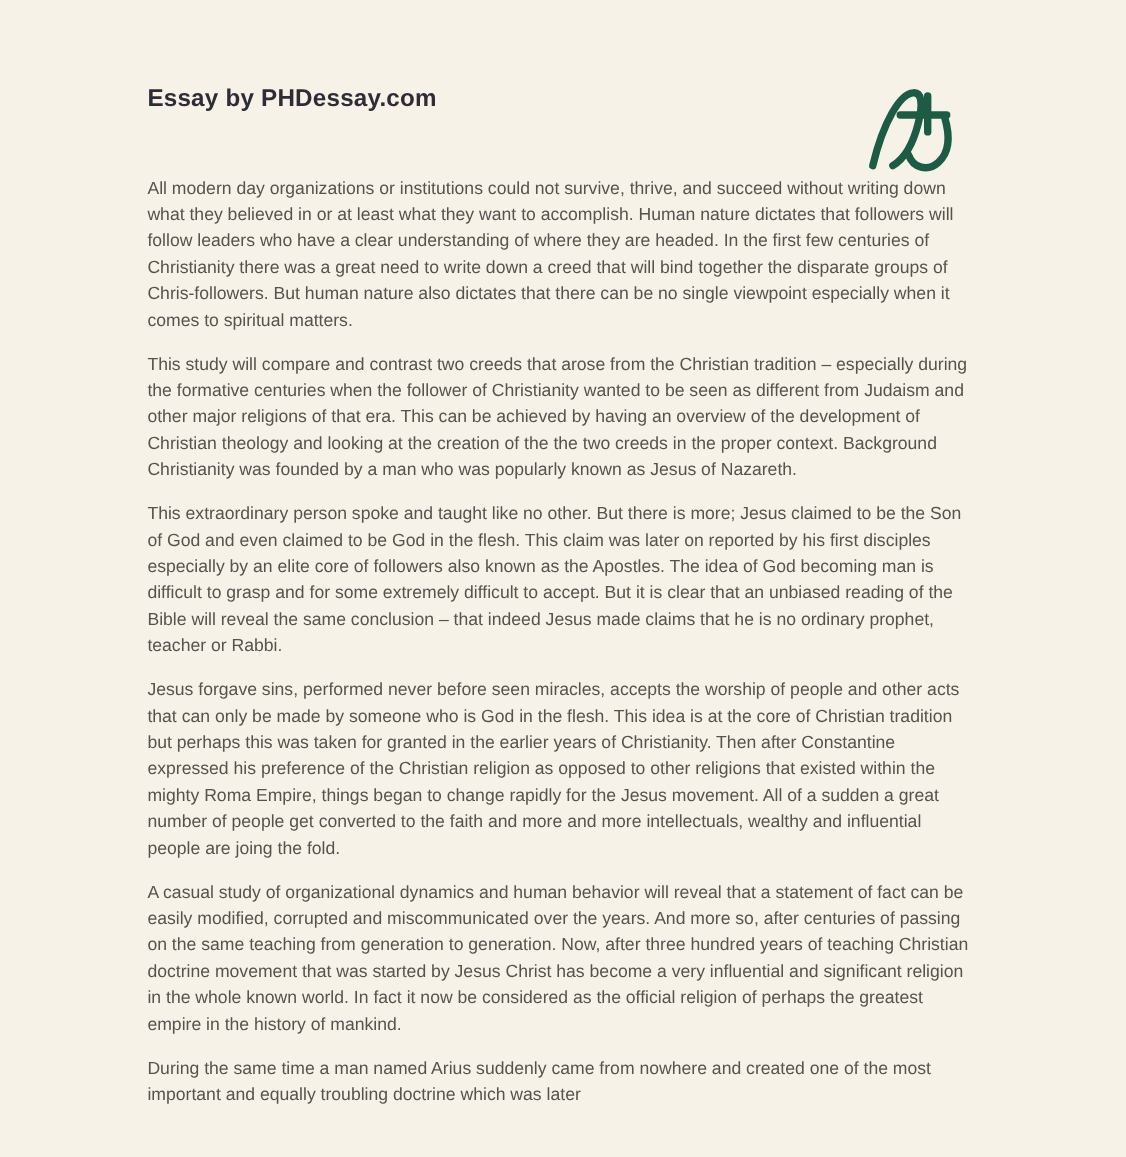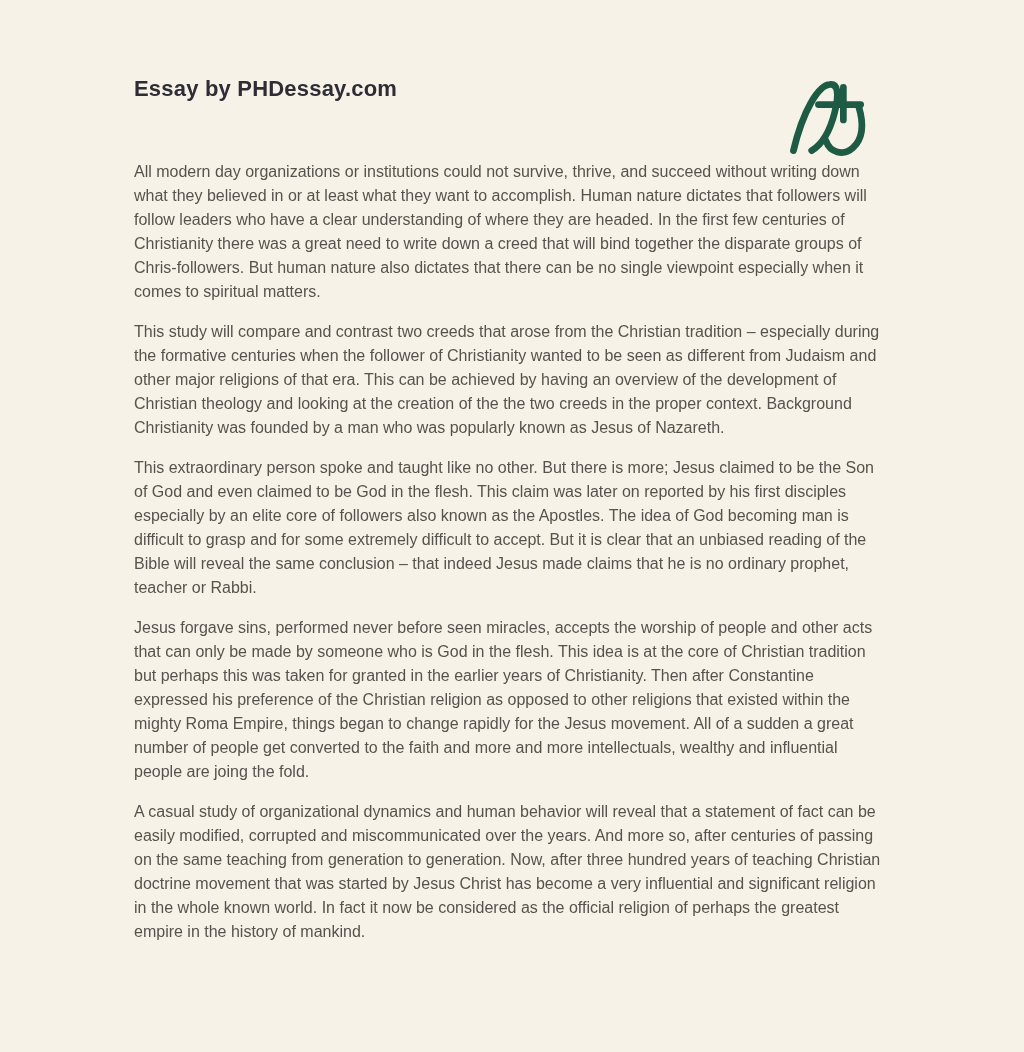--- a/index.html
+++ b/index.html
@@ -88,16 +88,17 @@
       </div>
     </div>
 
 
     <div class="article-body">
       <p>All modern day organizations or institutions could not survive, thrive, and succeed without writing down what they believed in or at least what they want to accomplish. Human nature dictates that followers will follow leaders who have a clear understanding of where they are headed. In the first few centuries of Christianity there was a great need to write down a creed that will bind together the disparate groups of Chris-followers. But human nature also dictates that there can be no single viewpoint especially when it comes to spiritual matters.</p>
       <p>This study will compare and contrast two creeds that arose from the Christian tradition – especially during the formative centuries when the follower of Christianity wanted to be seen as different from Judaism and other major religions of that era. This can be achieved by having an overview of the development of Christian theology and looking at the creation of the the two creeds in the proper context. Background Christianity was founded by a man who was popularly known as Jesus of Nazareth.</p>
       <p>This extraordinary person spoke and taught like no other. But there is more; Jesus claimed to be the Son of God and even claimed to be God in the flesh. This claim was later on reported by his first disciples especially by an elite core of followers also known as the Apostles. The idea of God becoming man is difficult to grasp and for some extremely difficult to accept. But it is clear that an unbiased reading of the Bible will reveal the same conclusion – that indeed Jesus made claims that he is no ordinary prophet, teacher or Rabbi.</p>
       <p>Jesus forgave sins, performed never before seen miracles, accepts the worship of people and other acts that can only be made by someone who is God in the flesh. This idea is at the core of Christian tradition but perhaps this was taken for granted in the earlier years of Christianity. Then after Constantine expressed his preference of the Christian religion as opposed to other religions that existed within the mighty Roma Empire, things began to change rapidly for the Jesus movement. All of a sudden a great number of people get converted to the faith and more and more intellectuals, wealthy and influential people are joing the fold.</p>
       <p>A casual study of organizational dynamics and human behavior will reveal that a statement of fact can be easily modified, corrupted and miscommunicated over the years. And more so, after centuries of passing on the same teaching from generation to generation. Now, after three hundred years of teaching Christian doctrine movement that was started by Jesus Christ has become a very influential and significant religion in the whole known world. In fact it now be considered as the official religion of perhaps the greatest empire in the history of mankind.</p>
+      <p>During the same time a man named Arius suddenly came from nowhere and created one of the most important and equally troubling doctrine which was later</p>
     </div>
 
   </div>
 </div>
 
 </body></html>

